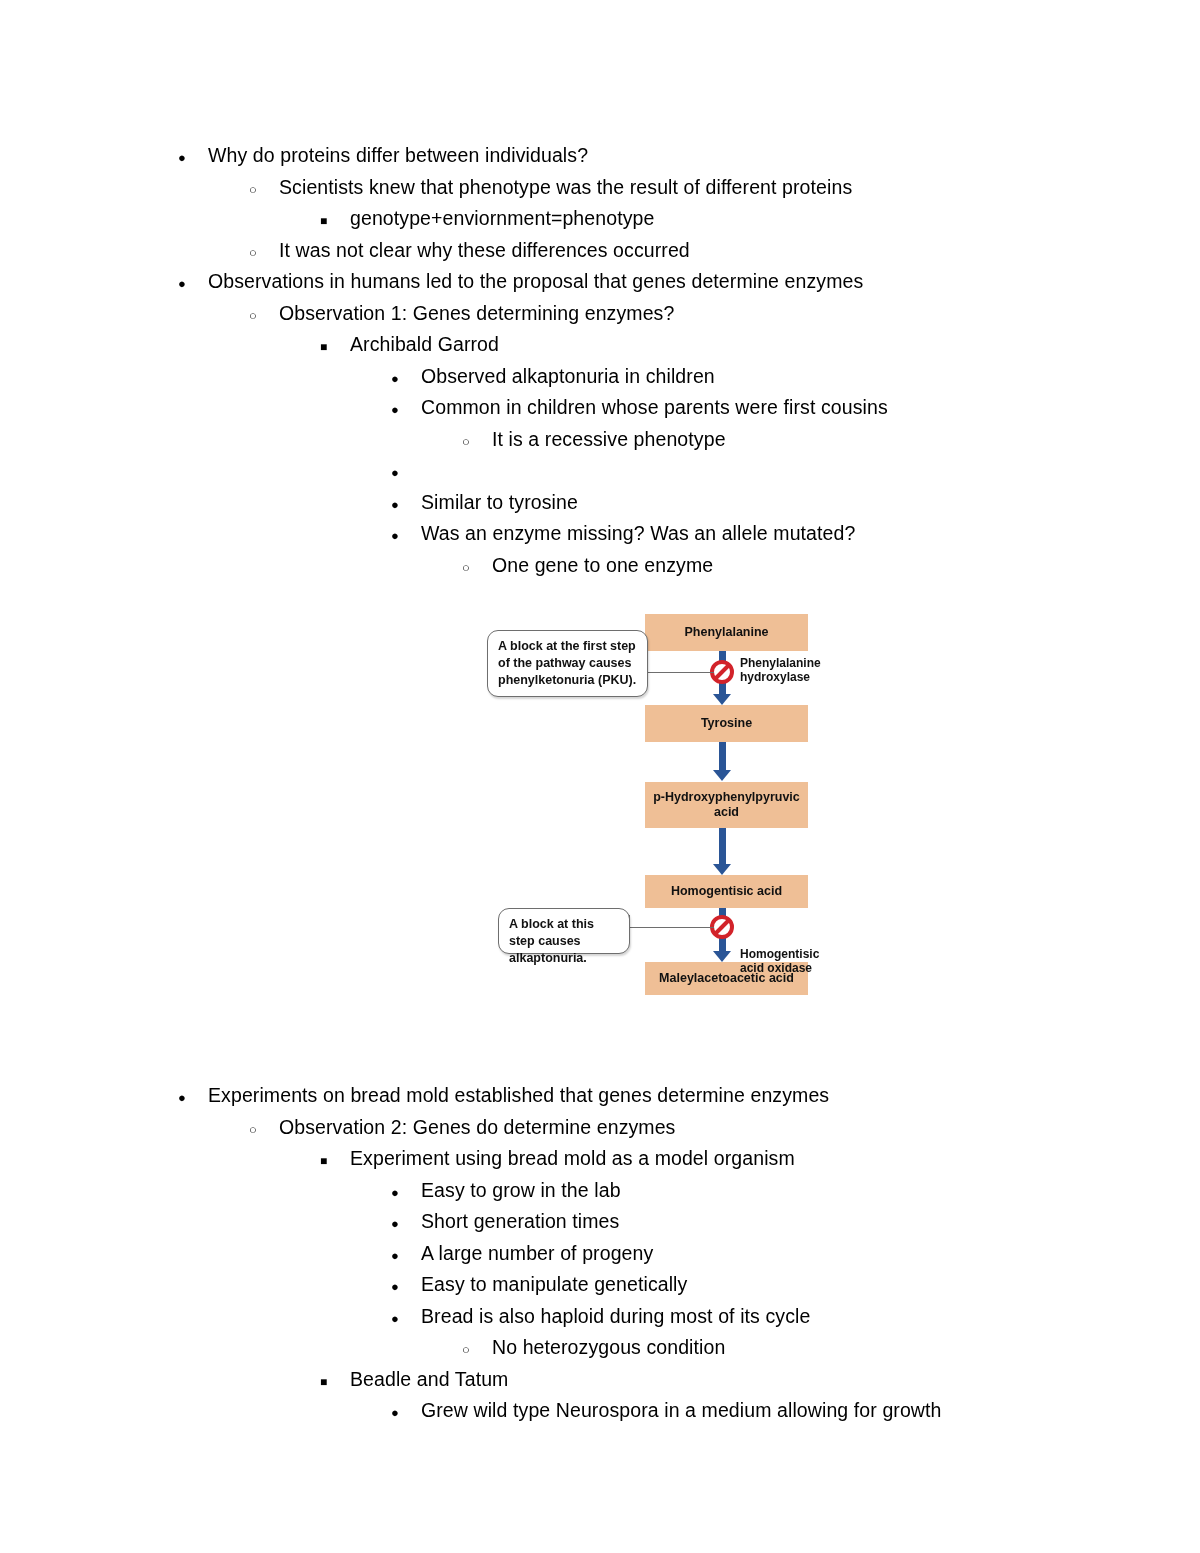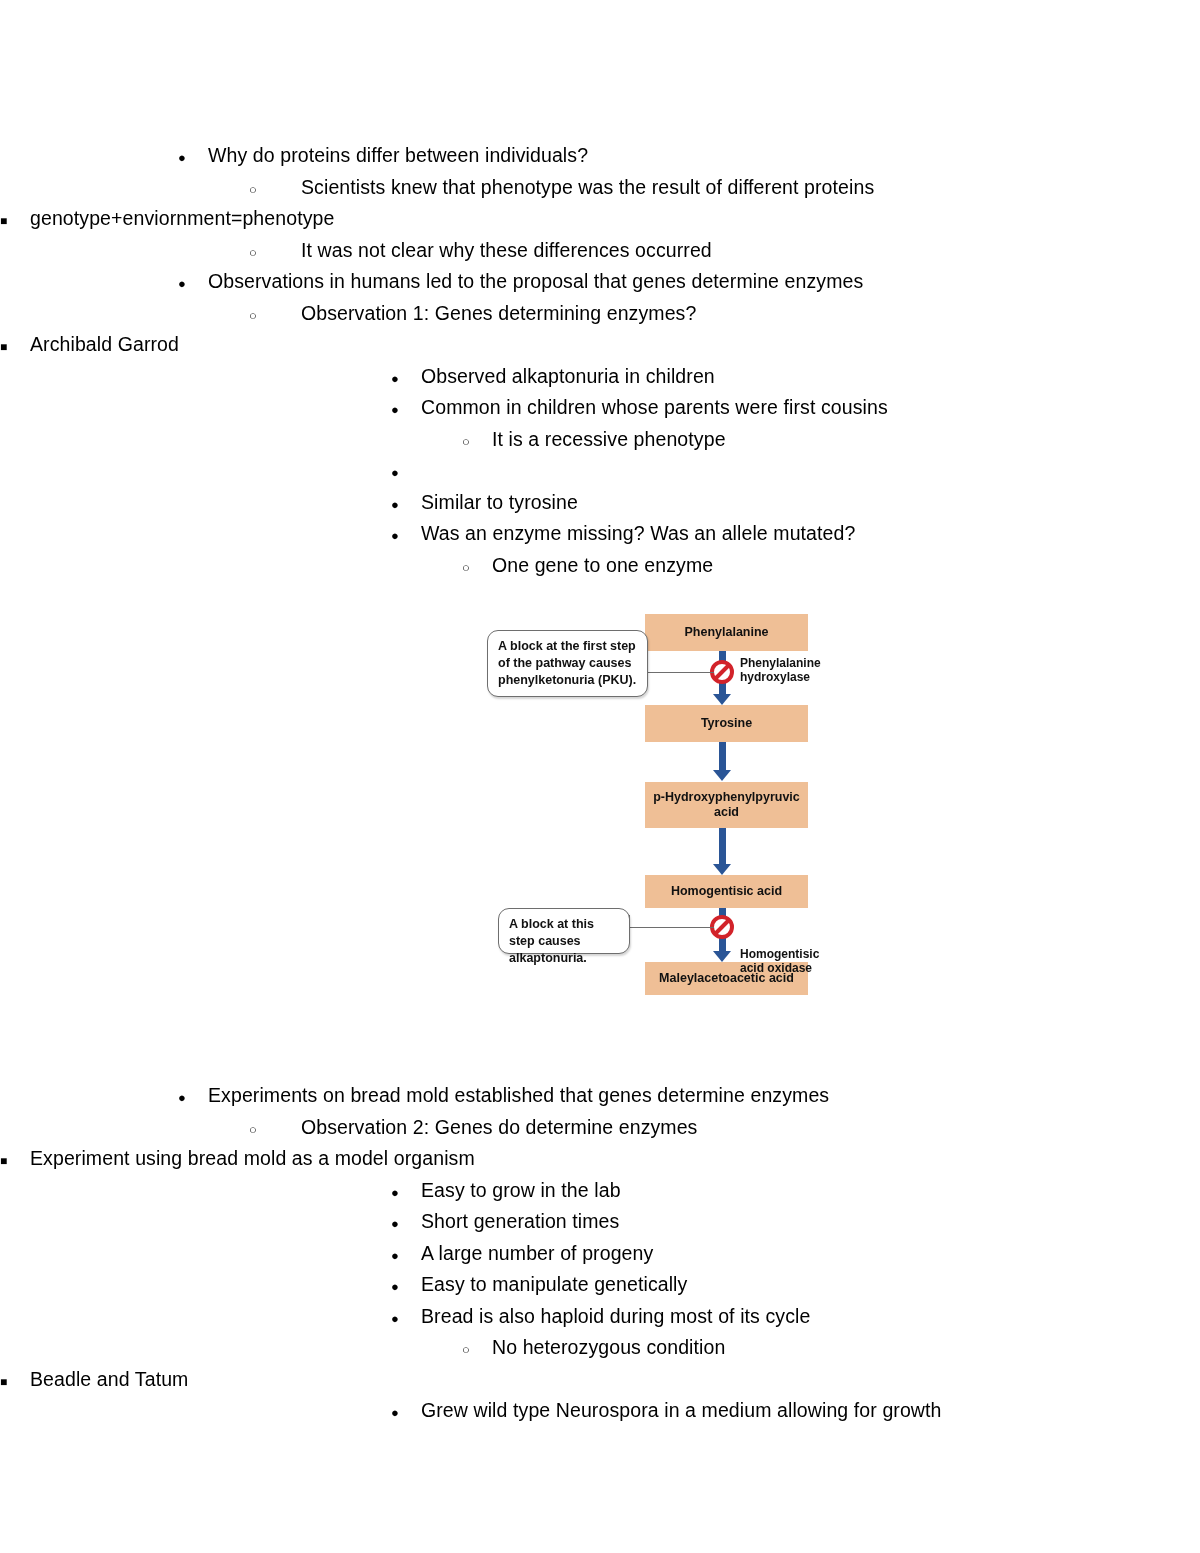--- a/index.html
+++ b/index.html
@@ -43,22 +43,22 @@
     font-size: 19.5px;
     line-height: 28.5px;
   }
   .bullet-text {
     flex: 0 0 auto;
     letter-spacing: 0.1px;
   }
 
   
   .lvl1 { padding-left: 178px; }
-  .lvl2 { padding-left: 249px; gap: 22px; }
-  .lvl3 { }
+  .lvl2 { padding-left: 249px; }
+  .lvl3 { padding-left: 320px; }
   .lvl4 { padding-left: 391px; }
   .lvl5 { padding-left: 462px; }
 
   
   .g-disc::before   { content: "\25CF"; font-size: 13px; }
   .g-circle::before { content: "\25CB"; font-size: 13px; }
   .g-square::before { content: "\25A0"; font-size: 12px; }
 
   
   .diagram {

